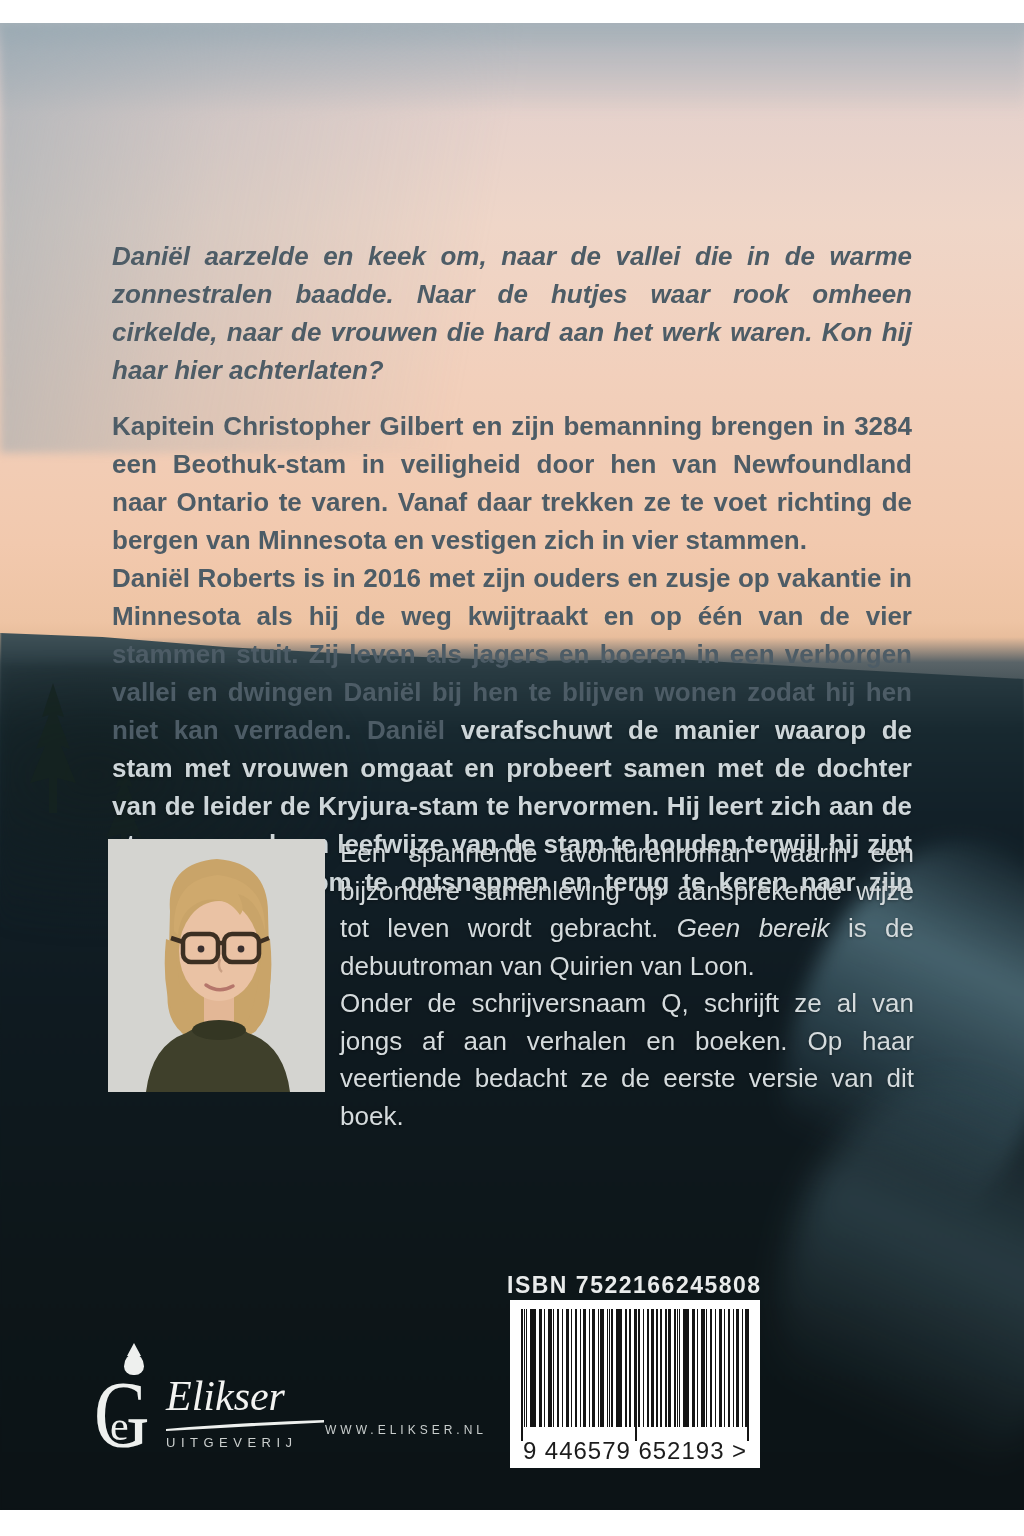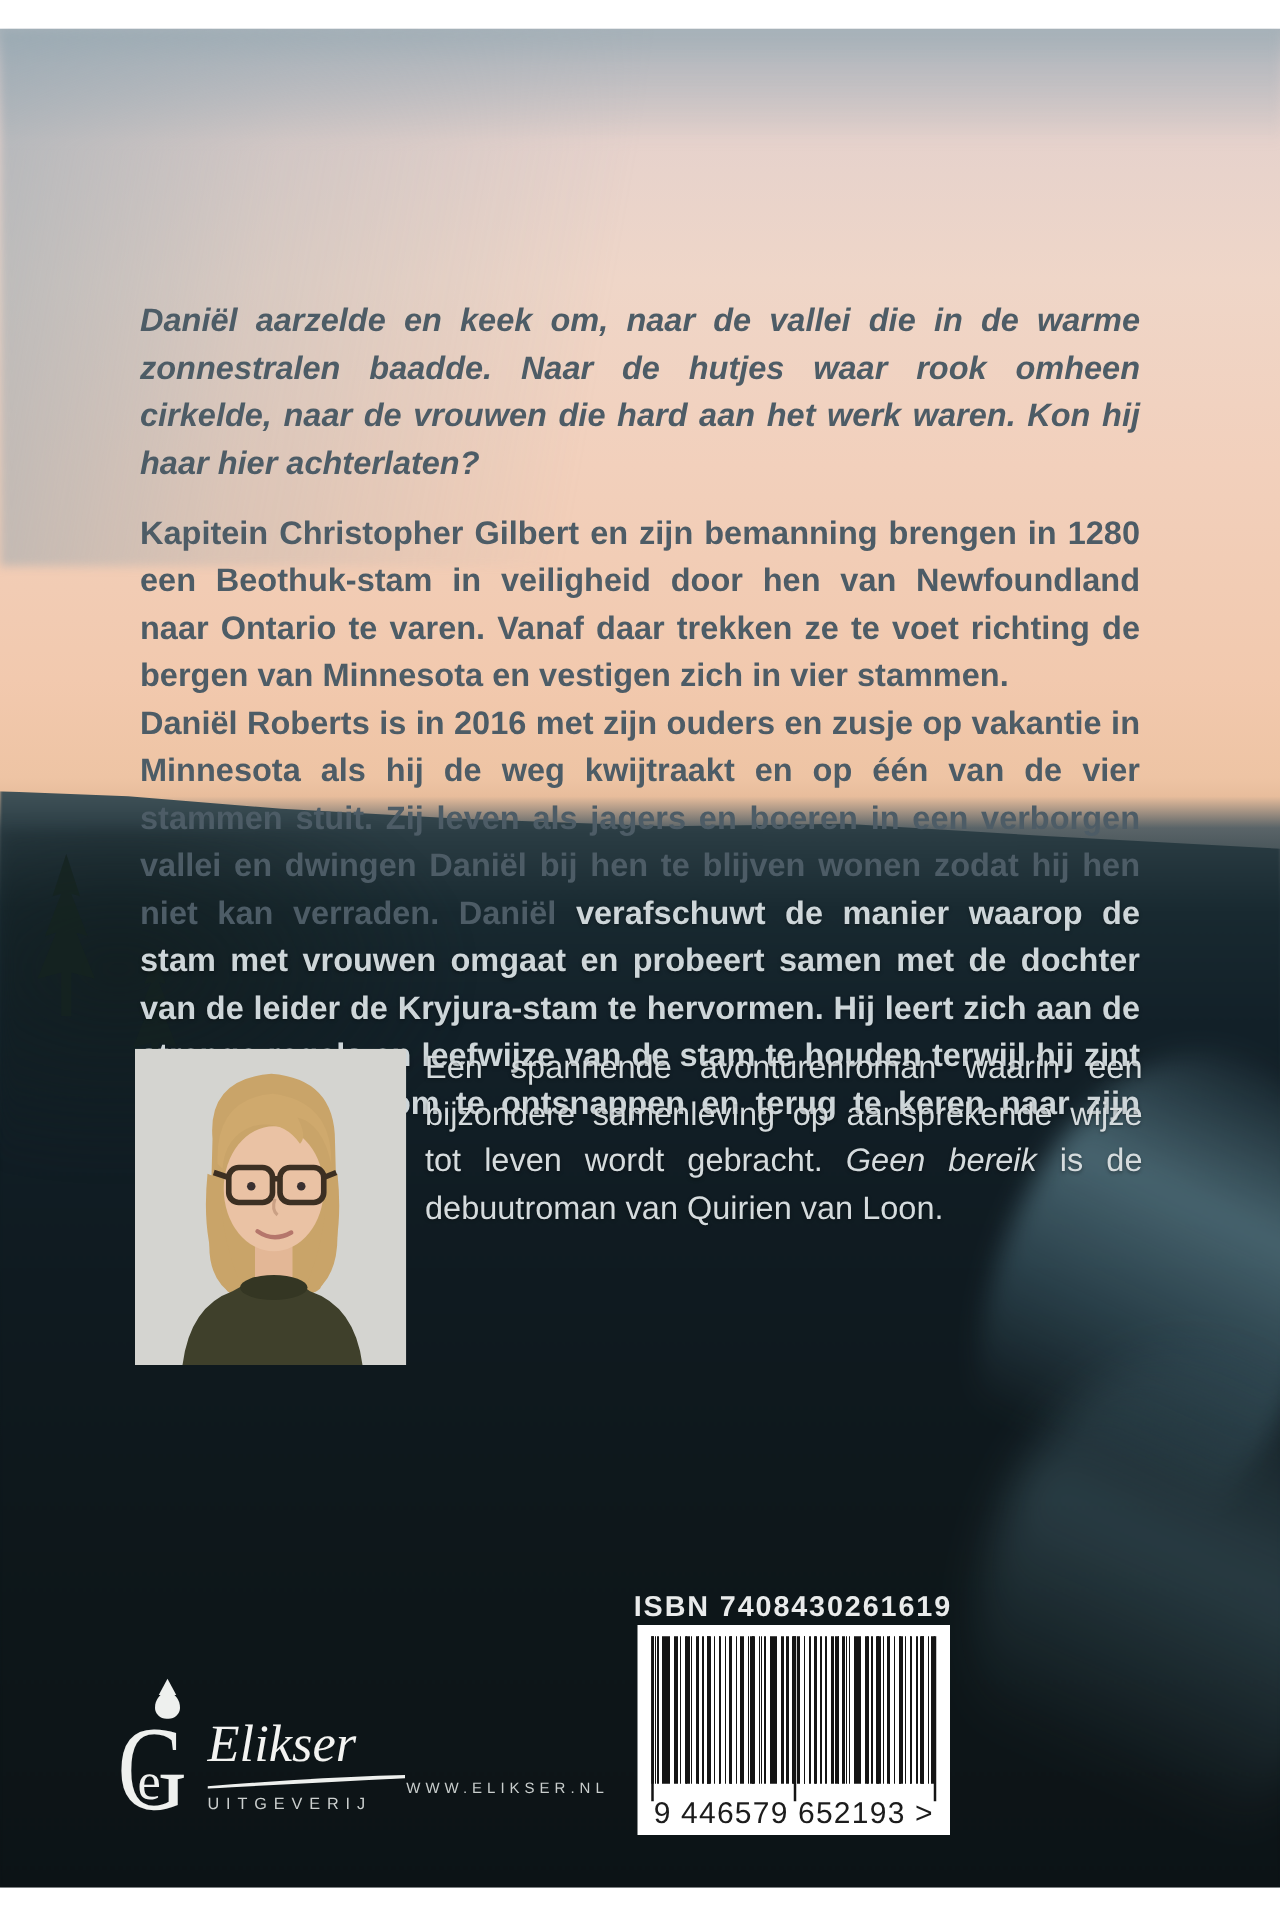--- a/index.html
+++ b/index.html
@@ -127,21 +127,21 @@
     <path d="M35 0 L46 34 L39 32 L52 66 L43 63 L58 100 L39 95 L39 130 L31 130 L31 95 L12 100 L27 63 L18 66 L31 32 L24 34 Z" fill="#15241f" opacity="0.9"></path>
   </svg>
   <svg class="tree t2" width="56" height="100" viewBox="0 0 70 130">
     <path d="M35 0 L46 34 L39 32 L52 66 L43 63 L58 100 L39 95 L39 130 L31 130 L31 95 L12 100 L27 63 L18 66 L31 32 L24 34 Z" fill="#15241f" opacity="0.9"></path>
   </svg>
   <div class="mist m1"></div>
   <div class="mist m2"></div>
 
   <div class="textblock">
     <p class="intro">Daniël aarzelde en keek om, naar de vallei die in de warme zonnestralen baadde. Naar de hutjes waar rook omheen cirkelde, naar de vrouwen die hard aan het werk waren. Kon hij haar hier achterlaten?</p>
-    <p>Kapitein Christopher Gilbert en zijn bemanning brengen in 1280 een Beothuk-stam in veiligheid door hen van Newfoundland naar Ontario te varen. Vanaf daar trekken ze te voet richting de bergen van Minnesota en vestigen zich in vier stammen.</p>
+    <p>Kapitein Christopher Gilbert en zijn bemanning brengen in 3284 een Beothuk-stam in veiligheid door hen van Newfoundland naar Ontario te varen. Vanaf daar trekken ze te voet richting de bergen van Minnesota en vestigen zich in vier stammen.</p>
     <p><span class="p2-dark">Daniël Roberts is in 2016 met zijn ouders en zusje op vakantie in Minnesota als hij de weg kwijtraakt en op één van de vier stammen stuit. Zij leven als jagers en boeren in een verborgen vallei en dwingen Daniël bij hen te blijven wonen zodat hij hen niet kan verraden. Daniël </span><span class="p2-light">verafschuwt de manier waarop de stam met vrouwen omgaat en probeert samen met de dochter van de leider de Kryjura-stam te hervormen. Hij leert zich aan de strenge regels en leefwijze van de stam te houden terwijl hij zint op een manier om te ontsnappen en terug te keren naar zijn familie.</span></p>
   </div>
 
   <div class="author">
     <svg class="photo" viewBox="0 0 217 253">
       <rect width="217" height="253" fill="#d9d8d5"></rect>
       <rect width="217" height="253" fill="#c9c8c4" opacity="0.25"></rect>
       <path d="M62 72 Q58 24 109 20 Q160 24 160 74 L162 150 Q162 186 138 198 L80 198 Q56 184 60 148 Z" fill="#c9a469"></path>
       <path d="M96 158 h30 v30 h-30 z" fill="#e3b796"></path>
       <ellipse cx="111" cy="112" rx="40" ry="50" fill="#eac2a4"></ellipse>
@@ -155,23 +155,24 @@
         <rect x="116" y="95" width="35" height="28" rx="8"></rect>
         <path d="M110 104 h6"></path>
         <path d="M75 103 L63 99 M151 103 L161 99"></path>
       </g>
       <path d="M112 120 q-3 9 2 13" stroke="#caa084" stroke-width="2.5" fill="none"></path>
       <path d="M98 146 q13 9 27 1" stroke="#b5766b" stroke-width="3.5" fill="none" stroke-linecap="round"></path>
       <path d="M38 253 Q44 206 78 194 L96 184 h30 L140 194 Q176 206 182 253 Z" fill="#3f402b"></path>
       <ellipse cx="111" cy="191" rx="27" ry="10" fill="#343623"></ellipse>
     </svg>
     <p><span>Een spannende avonturenroman waarin een bijzondere samenleving op aansprekende wijze tot leven wordt gebracht. </span><em>Geen bereik</em><span> is de debuutroman van Quirien van Loon.</span></p>
+    <p>Onder de schrijversnaam Q, schrijft ze al van jongs af aan verhalen en boeken. Op haar veertiende bedacht ze de eerste versie van dit boek.</p>
   </div>
 
-  <div class="isbn-label">ISBN 7408430261619</div>
+  <div class="isbn-label">ISBN 7522166245808</div>
   <div class="barcode">
     <div class="bars">
         <div class="guard-mid"></div>
       </div>
     <div class="bdigits">
       <span>9</span>
       <span>446579</span>
       <span>652193</span>
       <span>&gt;</span>
     </div>

